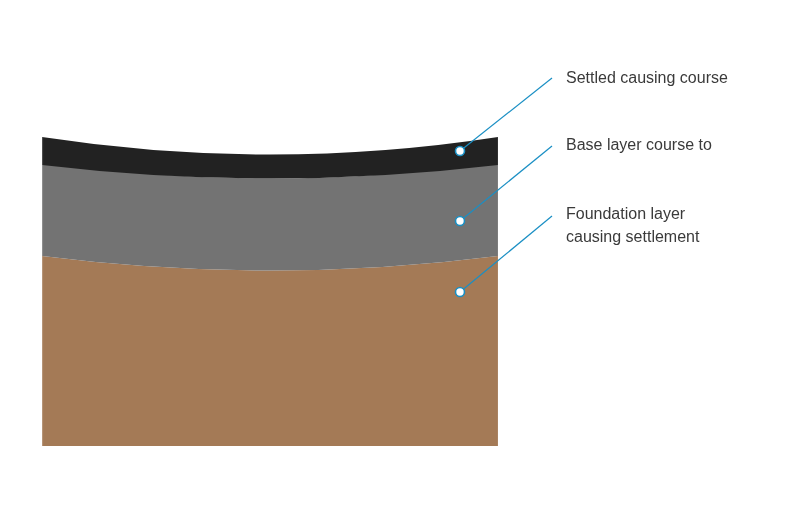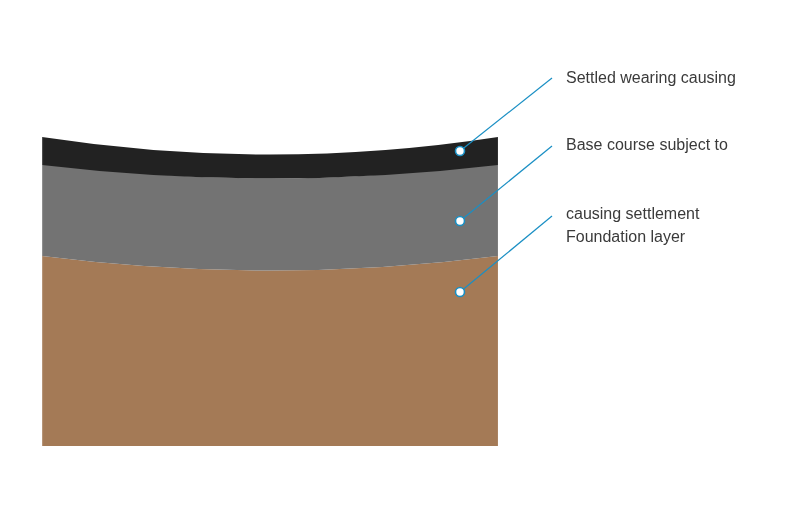--- a/index.html
+++ b/index.html
@@ -32,21 +32,21 @@
     <line x1="460" y1="151" x2="552" y2="78"></line>
     <line x1="460" y1="221" x2="552" y2="146"></line>
     <line x1="460" y1="292" x2="552" y2="216"></line>
     <circle cx="460" cy="151" r="4.5" stroke-width="1.6"></circle>
     <circle cx="460" cy="221" r="4.5" stroke-width="1.6"></circle>
     <circle cx="460" cy="292" r="4.5" stroke-width="1.6"></circle>
   </g>
 </svg>
 
 <div class="label" style="left:566px; top:66px;">
-  <div>Settled wearing causing</div>
+  <div>Settled causing course</div>
 </div>
 <div class="label" style="left:566px; top:133px;">
-  <div>Base course subject to</div>
+  <div>Base layer course to</div>
 </div>
 <div class="label" style="left:566px; top:202px;">
+  <div>Foundation layer</div>
   <div>causing settlement</div>
-  <div>Foundation layer</div>
 </div>
 
 </body></html>

